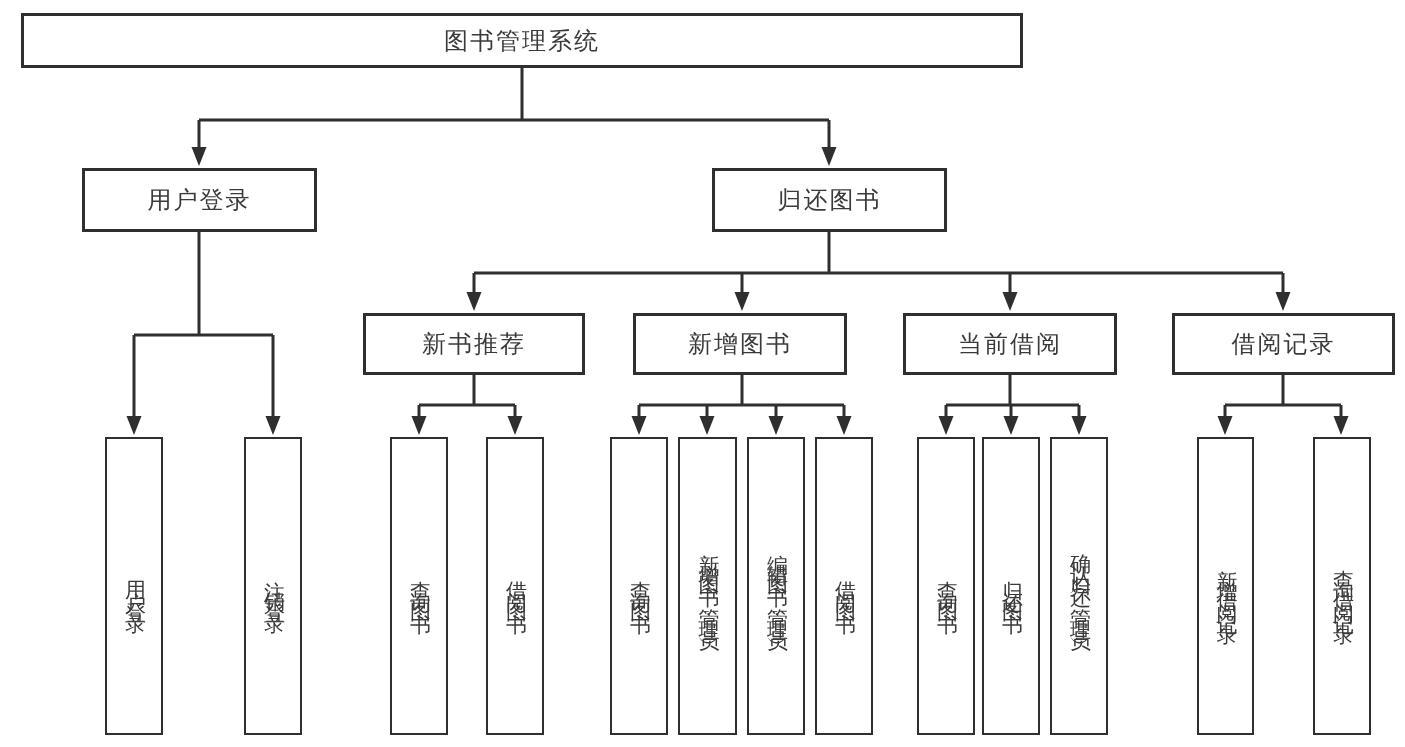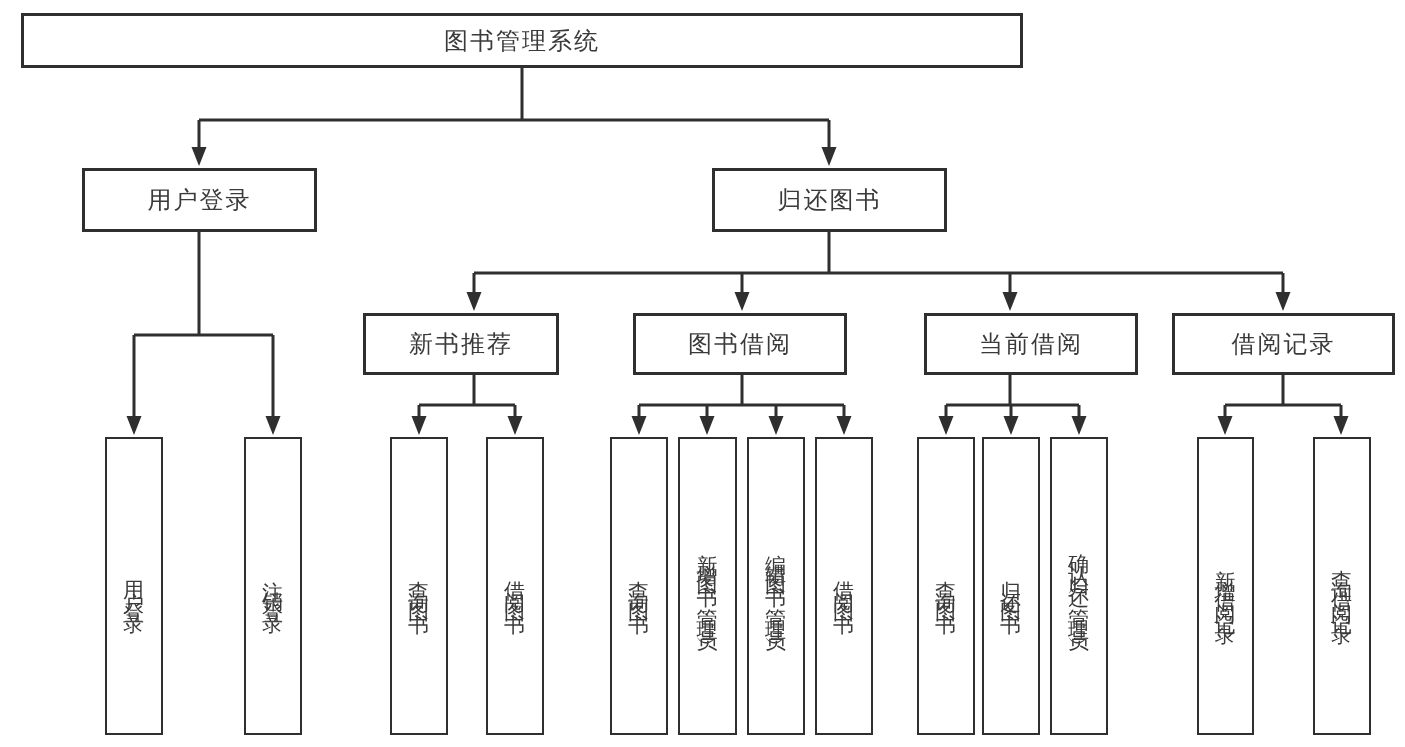--- a/index.html
+++ b/index.html
@@ -2,21 +2,21 @@
 <html><head>
 <meta charset="utf-8">
 <style>
   html, body { margin: 0; padding: 0; background: #ffffff; }
   .stage {
     position: relative;
     width: 1405px;
     height: 747px;
     background: #ffffff;
     overflow: hidden;
-    font-family: Liberation Sans, sans-serif;
+    font-family: Liberation Mono, monospace;
   }
   svg.connectors { position: absolute; left: 0; top: 0; z-index: 1; }
   .node {
     position: absolute;
     box-sizing: border-box;
     background: #ffffff;
     border: 3px solid #2f2f2f;
     display: flex;
     align-items: center;
     justify-content: center;
@@ -105,23 +105,23 @@
       <path d="M1217.5 416 L1232.5 416 L1225 435 Z"></path>
       <path d="M1333.5 416 L1348.5 416 L1341 435 Z"></path>
     </g>
   </svg>
 
   <div class="node" style="left:21px; top:13px; width:1002px; height:55px;">图书管理系统</div>
 
   <div class="node" style="left:82px; top:168px; width:235px; height:64px;">用户登录</div>
   <div class="node" style="left:712px; top:168px; width:235px; height:64px;">归还图书</div>
 
-  <div class="node" style="left:363px; top:313px; width:196px; height:62px;">新书推荐</div>
-  <div class="node" style="left:633px; top:313px; width:214px; height:62px;">图书借阅</div>
-  <div class="node" style="left:903px; top:313px; width:214px; height:62px;margin-left:21px;">当前借阅</div>
+  <div class="node" style="left:363px; top:313px; width:222px; height:62px;">新书推荐</div>
+  <div class="node" style="left:633px; top:313px; width:214px; height:62px;">新增图书</div>
+  <div class="node" style="left:903px; top:313px; width:214px; height:62px;">当前借阅</div>
   <div class="node" style="left:1172px; top:313px; width:223px; height:62px;">借阅记录</div>
 
   <div class="leaf" style="left:105px; width:58px;">
     <span class="vtext">用户登录</span>
   </div>
   <div class="leaf" style="left:244px; width:58px;">
     <span class="vtext">注销登录</span>
   </div>
 
   <div class="leaf" style="left:390px; width:58px;">

